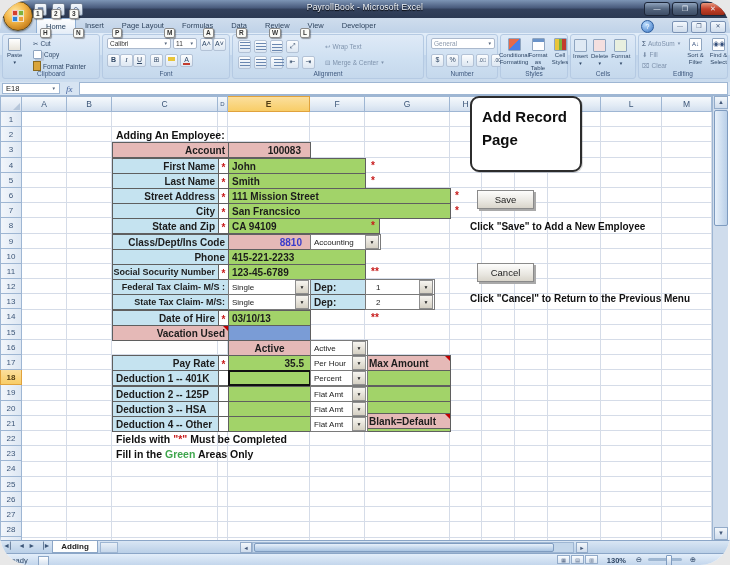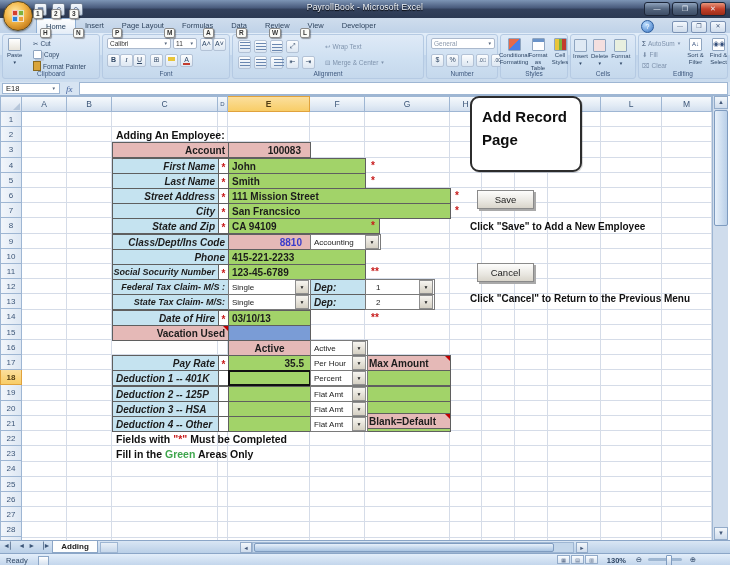--- a/index.html
+++ b/index.html
@@ -1,17 +1,17 @@
 <!DOCTYPE html>
 <html><head>
 <meta charset="utf-8">
 <style>
   html,body{margin:0;padding:0;background:#e8e8e8;font-family:"Liberation Sans",sans-serif;}
   .stage{position:relative;width:730px;height:565px;background:#fff;overflow:hidden;
-         font-family:"Liberation Sans",sans-serif;-webkit-font-smoothing:antialiased;}
+         font-family:"Liberation Sans",sans-serif;border-radius:30px;-webkit-font-smoothing:antialiased;}
   
   .titlebar{position:absolute;left:0;top:0;width:730px;height:18px;
     background:linear-gradient(#7d95b5 0%,#47597a 45%,#33415c 50%,#2c3a53 100%);}
   .orb{position:absolute;left:3px;top:1px;width:28px;height:28px;border-radius:50%;z-index:30;
     background:radial-gradient(circle at 40% 35%,#ffe9a8 0%,#f4b84a 40%,#c77f1d 75%,#8a5a14 100%);
     border:1px solid #5d4a1e;box-shadow:0 1px 2px rgba(0,0,0,.5);}
   .orb .pane{position:absolute;left:8px;top:8px;width:12px;height:12px;display:grid;
     grid-template-columns:6px 6px;grid-template-rows:6px 6px;}
   .orb .pane i{display:block;border:1px solid rgba(255,255,255,.7);box-sizing:border-box;}
   .qat{position:absolute;left:34px;top:3px;display:flex;gap:5px;z-index:5;}
@@ -89,21 +89,21 @@
         transparent 0 44px,#d5dce8 44px 45px,transparent 45px 89px,#d5dce8 89px 90px,
         transparent 90px 195px,#d5dce8 195px 196px,transparent 196px 205px,#d5dce8 205px 206px,
         transparent 206px 287px,#d5dce8 287px 288px,transparent 288px 342px,#d5dce8 342px 343px,
         transparent 343px 427px,#d5dce8 427px 428px,transparent 428px 459px,#d5dce8 459px 460px,
         transparent 460px 492px,#d5dce8 492px 493px,transparent 493px 525px,#d5dce8 525px 526px,
         transparent 526px 578px,#d5dce8 578px 579px,transparent 579px 639px,#d5dce8 639px 640px,
         transparent 640px 689px,#d5dce8 689px 690px);}
   
   .c{position:absolute;box-sizing:border-box;height:16px;border:1px solid #5f5f5f;
      font-size:10px;font-weight:600;color:#1c1c1c;display:flex;align-items:center;white-space:nowrap;z-index:3;}
-  .pk{background:#e5b9b7;} .bl{background:#c5e3f0;font-style:italic;} .gr{background:#a2d369;} .lv{background:#7a9cd6;}
+  .pk{background:#e5b9b7;} .bl{background:#c5e3f0;} .gr{background:#a2d369;} .lv{background:#7a9cd6;}
   .ar{justify-content:flex-end;padding-right:3px;} .al{padding-left:3px;} .ac{justify-content:center;}
   .sel{border:2px solid #111;}
   .dstar{position:absolute;box-sizing:border-box;width:11px;height:16px;border:1px solid #5f5f5f;background:#fff;
      color:#c71a1a;font-weight:700;font-size:10px;text-align:center;line-height:18px;z-index:3;}
   .rstar{position:absolute;color:#c71a1a;font-weight:700;font-size:10px;z-index:3;}
   .freetext{position:absolute;font-size:10.5px;font-weight:700;color:#111;white-space:nowrap;z-index:3;}
   .ddcell{position:absolute;box-sizing:border-box;height:16px;background:#fff;border:1px solid #7a7a7a;
      font-size:8px;color:#222;display:flex;align-items:center;padding-left:3px;z-index:4;}
   .ddcell .dbtn{margin-left:auto;width:12px;height:12px;margin-right:1px;border:1px solid #8f8f8f;
      background:linear-gradient(#f7f5f0,#d6d1c4);display:flex;align-items:center;justify-content:center;

